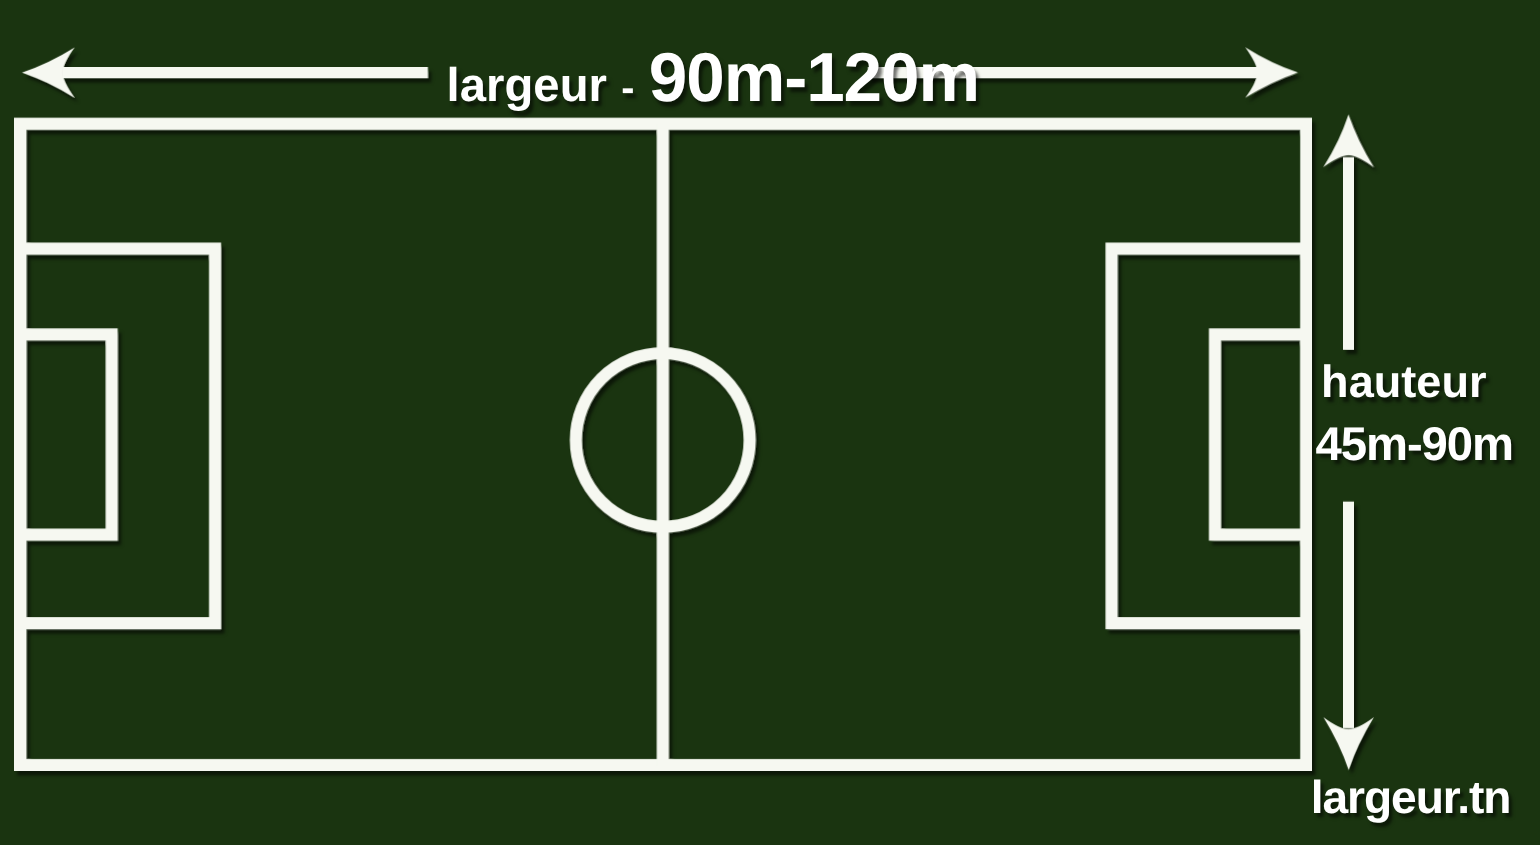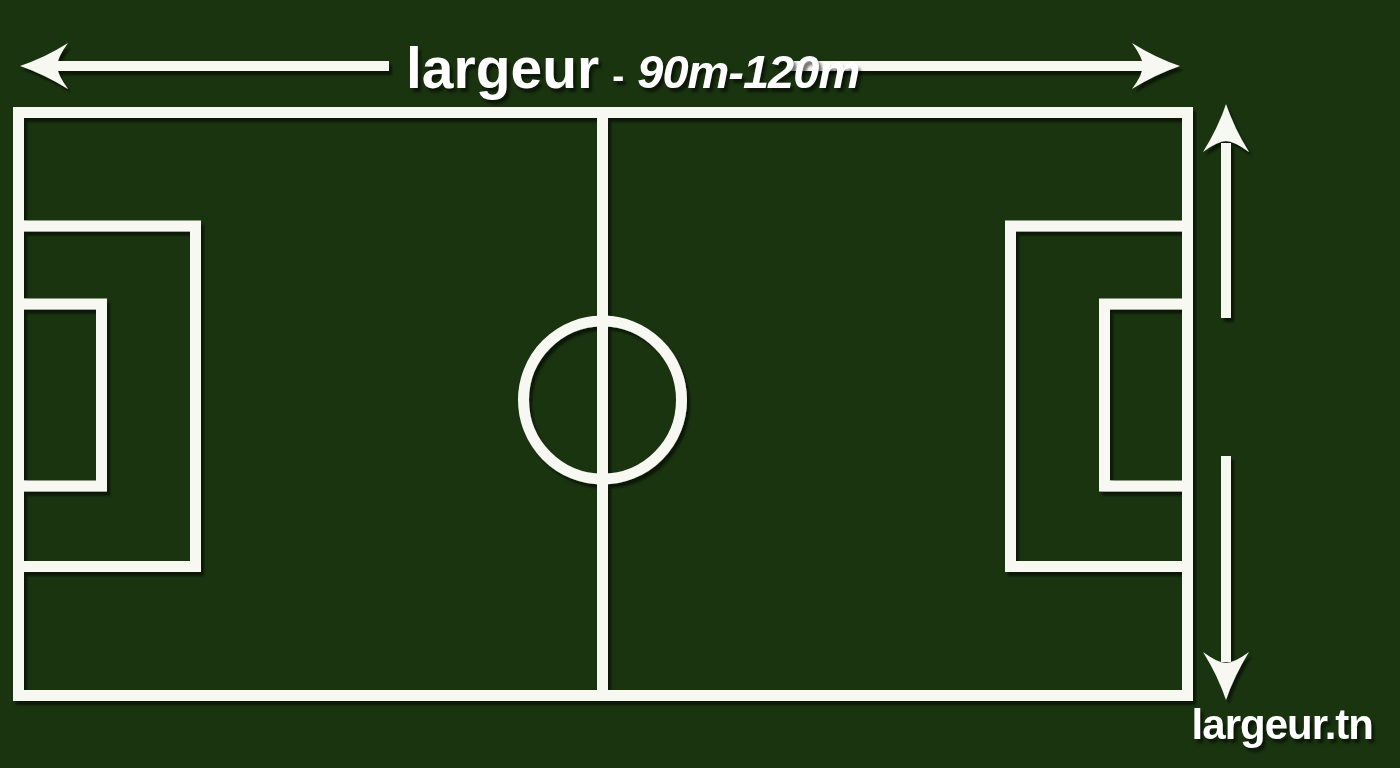--- a/index.html
+++ b/index.html
@@ -48,23 +48,23 @@
     white-space: nowrap;
     line-height: 1;
   }
   .top-label {
     left: 406px;
     top: 40px;
     display: flex;
     align-items: baseline;
     gap: 13px;
   }
-  .top-label .width-word  { font-size: 57px; letter-spacing: 0px; }
+  .top-label .width-word  { font-size: 43px; letter-spacing: 0px; }
   .top-label .width-sep   { font-size: 36px; }
-  .top-label .width-range { font-size: 47px; letter-spacing: -1px; font-style: italic; }
+  .top-label .width-range { font-size: 63px; letter-spacing: -1px; }
   .side-label {
     left: 1201px;
     top: 327px;
     display: flex;
     flex-direction: column;
     align-items: flex-start;
   }
   .side-label .height-word  { font-size: 41px; display: block; }
   .side-label .height-range { font-size: 43px; display: block; margin-top: 15px; margin-left: -5px; letter-spacing: -1px; }
   .watermark {
@@ -108,16 +108,20 @@
       <use href="#arrowhead" class="arrow-head-use" transform="translate(1226,700) rotate(90)" fill="#f6f8f1"></use>
     </g>
   </svg>
 
   <div class="label-text top-label">
     <span class="width-word">largeur</span>
     <span class="width-sep">-</span>
     <span class="width-range">90m-120m</span>
   </div>
 
+  <div class="label-text side-label">
+    <span class="height-word">hauteur</span>
+    <span class="height-range">45m-90m</span>
+  </div>
 
   <div class="label-text watermark">largeur.tn</div>
 
 </div>
 
 </body></html>

